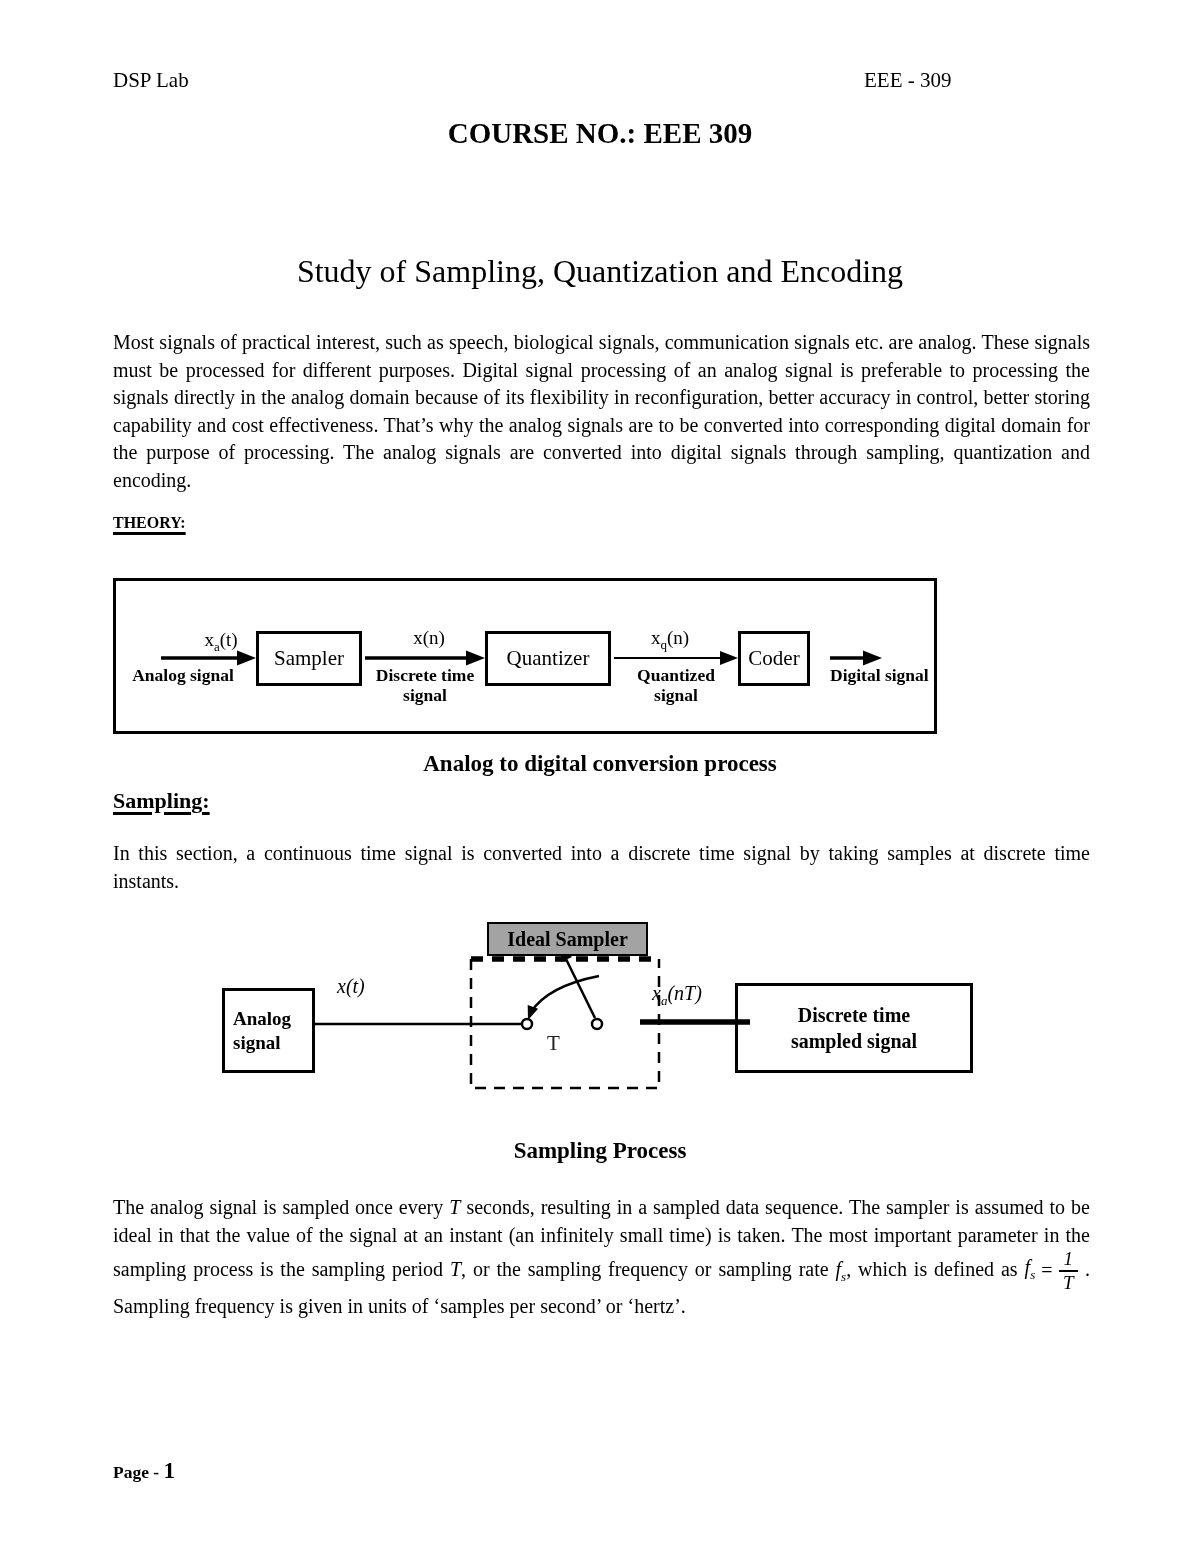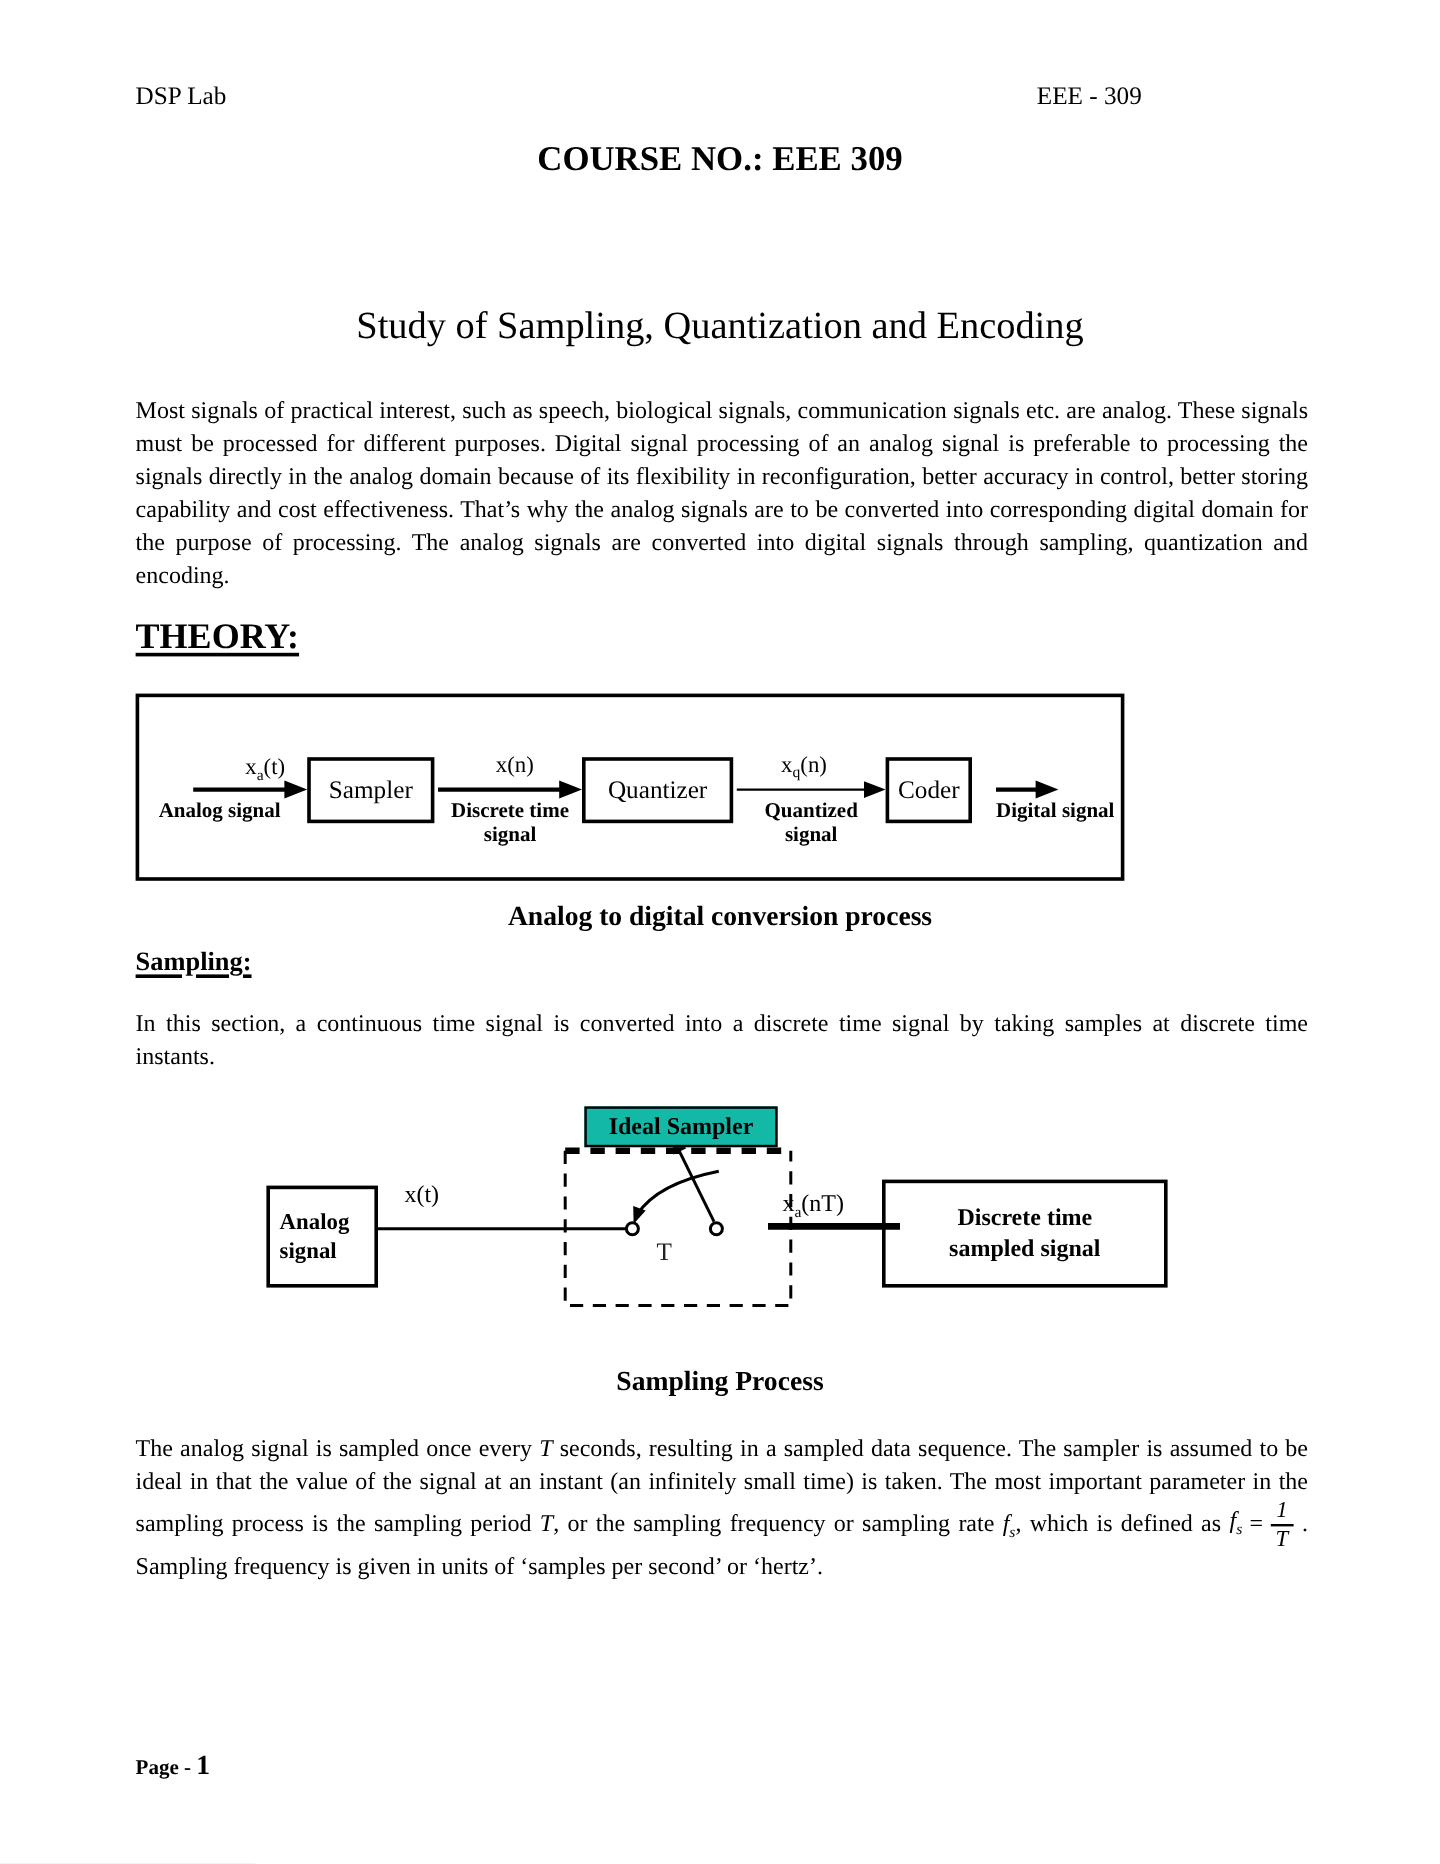--- a/index.html
+++ b/index.html
@@ -14,21 +14,21 @@
   .hdr { top:68px; font-size:21px; }
   .hdr-left { left:113px; }
   .hdr-right { left:864px; }
   
   .course-title { top:117px; left:0; width:1200px; text-align:center; font-size:29px; font-weight:bold; }
   .exp-title    { top:183px; left:0; width:1200px; text-align:center; font-size:32px; font-weight:bold; }
   .subtitle     { top:253px; left:0; width:1200px; text-align:center; font-size:32px; font-weight:normal; }
   
   .para { font-size:20px; line-height:27.5px; text-align:justify; }
   .intro { top:329px; left:113px; width:977px; }
-  .theory-h { top:514px; left:113px; font-size:30px; font-weight:bold; text-decoration:underline; text-decoration-thickness:3px; text-underline-offset:4px; }
+  .theory-h { top:514px; left:113px; font-size:16px; font-weight:bold; text-decoration:underline; text-decoration-thickness:3px; text-underline-offset:4px; }
   
   .adc { top:578px; left:113px; width:824px; height:156px; border:3px solid #000; }
   .adc svg, .sd svg { position:absolute; left:0; top:0; pointer-events:none; }
   .blk { position:absolute; border:3px solid #000; background:#fff; display:flex; align-items:center; justify-content:center; font-size:21px; }
   .blk-sampler   { left:140px; top:50px; width:106px; height:55px; }
   .blk-quantizer { left:369px; top:50px; width:126px; height:55px; }
   .blk-coder     { left:622px; top:50px; width:72px;  height:55px; }
   .sig { position:absolute; font-size:19px; text-align:center; width:100px; }
   .sig sub { font-size:13px; }
   .sig-in  { left:55px;  top:48px; }
@@ -39,23 +39,23 @@
   .dcap-d   { left:253px; top:84px; width:112px; }
   .dcap-q   { left:510px; top:84px; width:100px; }
   .dcap-out { left:714px; top:84px; width:116px; text-align:left; }
   .adc-caption { top:751px; left:0; width:1200px; text-align:center; font-size:23px; font-weight:bold; }
   .sampling-h { top:788px; left:113px; font-size:22px; font-weight:bold; text-decoration:underline; text-decoration-thickness:2.5px; text-underline-offset:4px; }
   .sampling-p { top:840px; left:113px; width:977px; }
   
   .sd { top:918px; left:0; width:1200px; height:190px; }
   .sd-box { position:absolute; border:3px solid #000; font-weight:bold; font-size:20px; }
   .analog-box { left:222px; top:70px; width:93px; height:85px; display:flex; flex-direction:column; justify-content:center; padding-left:8px; line-height:24px; font-size:19px; }
-  .ideal-box { left:487px; top:4px; width:161px; height:34px; background:#14b8a6; display:flex; align-items:center; justify-content:center; border-width:2.5px; }
+  .ideal-box { left:487px; top:4px; width:161px; height:34px; background:#a3a3a3; display:flex; align-items:center; justify-content:center; border-width:2.5px; }
   .discrete-box { left:735px; top:65px; width:238px; height:90px; display:flex; flex-direction:column; align-items:center; justify-content:center; line-height:26px; }
-  .math { position:absolute; font-size:20px;margin-top:10px; }
+  .math { position:absolute; font-style:italic; font-size:20px; }
   .math sub { font-size:13px; }
   .xt-label  { left:337px; top:57px; }
   .xant-label{ left:652px; top:64px; }
   .t-label { position:absolute; left:547px; top:113px; font-size:21px; color:#222; }
   .sp-caption { top:1138px; left:0; width:1200px; text-align:center; font-size:23px; font-weight:bold; }
   
   .process { top:1194px; left:113px; width:977px; }
   .process i, .fs i { font-family:"Liberation Serif","DejaVu Serif",serif; }
   .fs { white-space:nowrap; font-style:italic; }
   .fs sub { font-size:13px; font-style:italic; }

